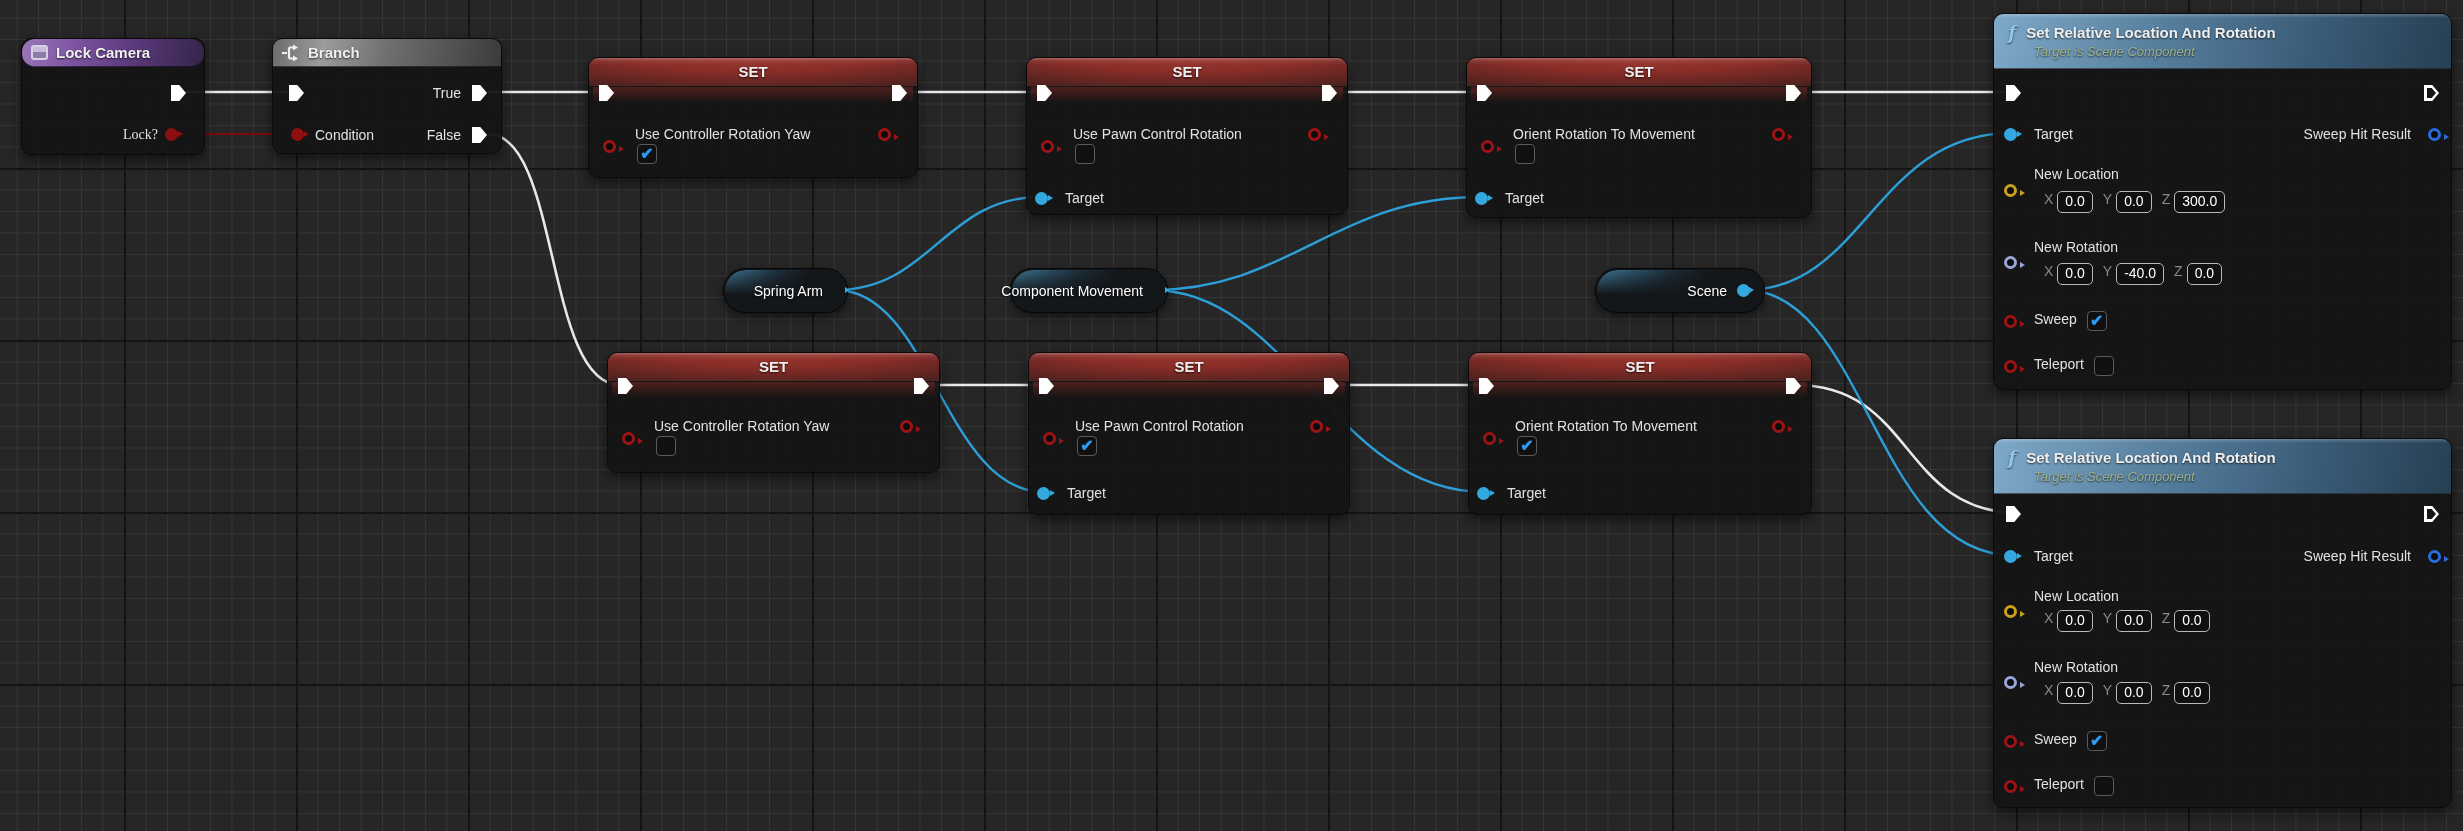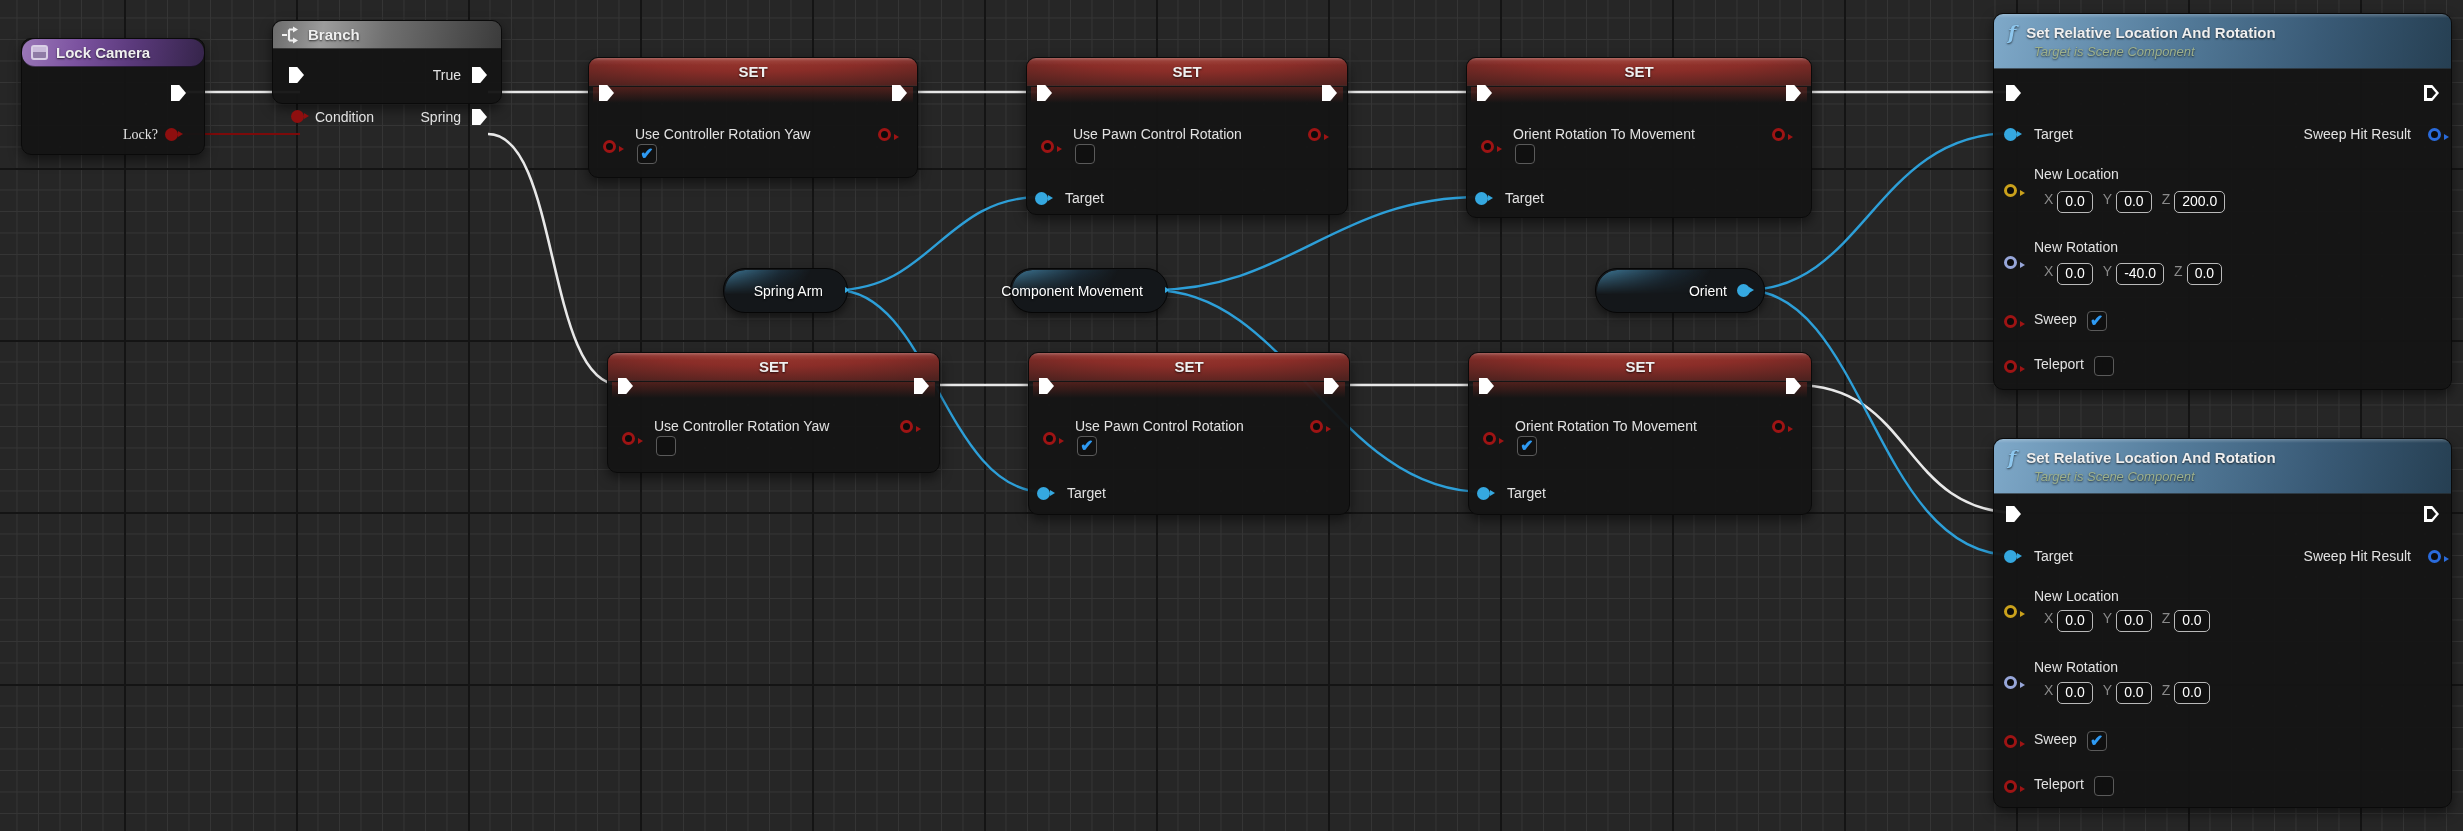--- a/index.html
+++ b/index.html
@@ -133,21 +133,21 @@
     </div>
     <div class="pexec" style="right:18px;top:46px;">
         <div class="shape"></div>
       </div>
     <div class="row-r" style="right:46px;top:88px;font-family:Liberation Serif, serif;">
       <span>Lock?</span>
     </div>
     <div class="pdot filled c-darkred" style="right:26px;top:89px;"></div>
   </div>
 
-  <div class="node" style="left:272px;top:20px;width:230px;height:84px;">
+  <div class="node" style="left:272px;top:38px;width:230px;height:116px;">
     <div class="hdr hdr-branch">
       <svg class="branch-icon" viewBox="0 0 20 18">
         <path d="M1,9 H6 M8,3.5 V14.5 M8,3.5 H13 M8,14.5 H13" stroke="#f0f0f0" stroke-width="2.2" fill="none"></path>
         <path d="M12,0.5 L17,3.5 L12,6.5 Z" fill="#f0f0f0"></path>
         <path d="M12,11.5 L17,14.5 L12,17.5 Z" fill="#f0f0f0"></path>
       </svg>
       <span>Branch</span>
     </div>
     <div class="pexec" style="left:16px;top:46px;">
         <div class="shape"></div>
@@ -156,21 +156,21 @@
     <div class="row" style="left:42px;top:88px;">
       <span>Condition</span>
     </div>
     <div class="row-r" style="right:40px;top:46px;align-items:flex-end;">
       <span>True</span>
     </div>
     <div class="pexec" style="right:14px;top:46px;">
         <div class="shape"></div>
       </div>
     <div class="row-r" style="right:40px;top:88px;">
-      <span>Spring</span>
+      <span>False</span>
     </div>
     <div class="pexec" style="right:14px;top:88px;">
         <div class="shape"></div>
       </div>
   </div>
 
   <div class="node" style="left:588px;top:57px;width:330px;height:121px;">
     <div class="hdr hdr-set">
         <span>SET</span>
       </div>
@@ -302,21 +302,21 @@
 
   <div class="vnode" style="left:723px;top:268px;width:125px;">
     <span class="vlbl">Spring Arm</span>
     <div class="pdot filled c-blue"></div>
   </div>
   <div class="vnode" style="left:1010px;top:268px;width:158px;">
     <span class="vlbl">Component Movement</span>
     <div class="pdot filled c-blue"></div>
   </div>
   <div class="vnode" style="left:1595px;top:268px;width:170px;">
-    <span class="vlbl">Orient</span>
+    <span class="vlbl">Scene</span>
     <div class="pdot filled c-blue"></div>
   </div>
 
   <div class="node" style="left:1993px;top:13px;width:459px;height:377px;">
     <div class="hdr hdr-fn">
       <div class="fn-title-row">
         <span class="fn-icon">f</span>
         <span>Set Relative Location And Rotation</span>
       </div>
       <div class="fn-sub">Target is Scene Component</div>
@@ -338,21 +338,21 @@
     <div class="row" style="left:40px;top:152px;">
       <span>New Location</span>
     </div>
     <div class="pdot hollow c-gold" style="left:10px;top:170px;"></div>
     <div class="row" style="left:40px;top:177px;">
       <span class="axis">X</span>
       <span class="val">0.0</span>
       <span class="axis">Y</span>
       <span class="val">0.0</span>
       <span class="axis">Z</span>
-      <span class="val">200.0</span>
+      <span class="val">300.0</span>
     </div>
     <div class="row" style="left:40px;top:225px;">
       <span>New Rotation</span>
     </div>
     <div class="pdot hollow c-lav" style="left:10px;top:242px;"></div>
     <div class="row" style="left:40px;top:249px;">
       <span class="axis">X</span>
       <span class="val">0.0</span>
       <span class="axis">Y</span>
       <span class="val">-40.0</span>

